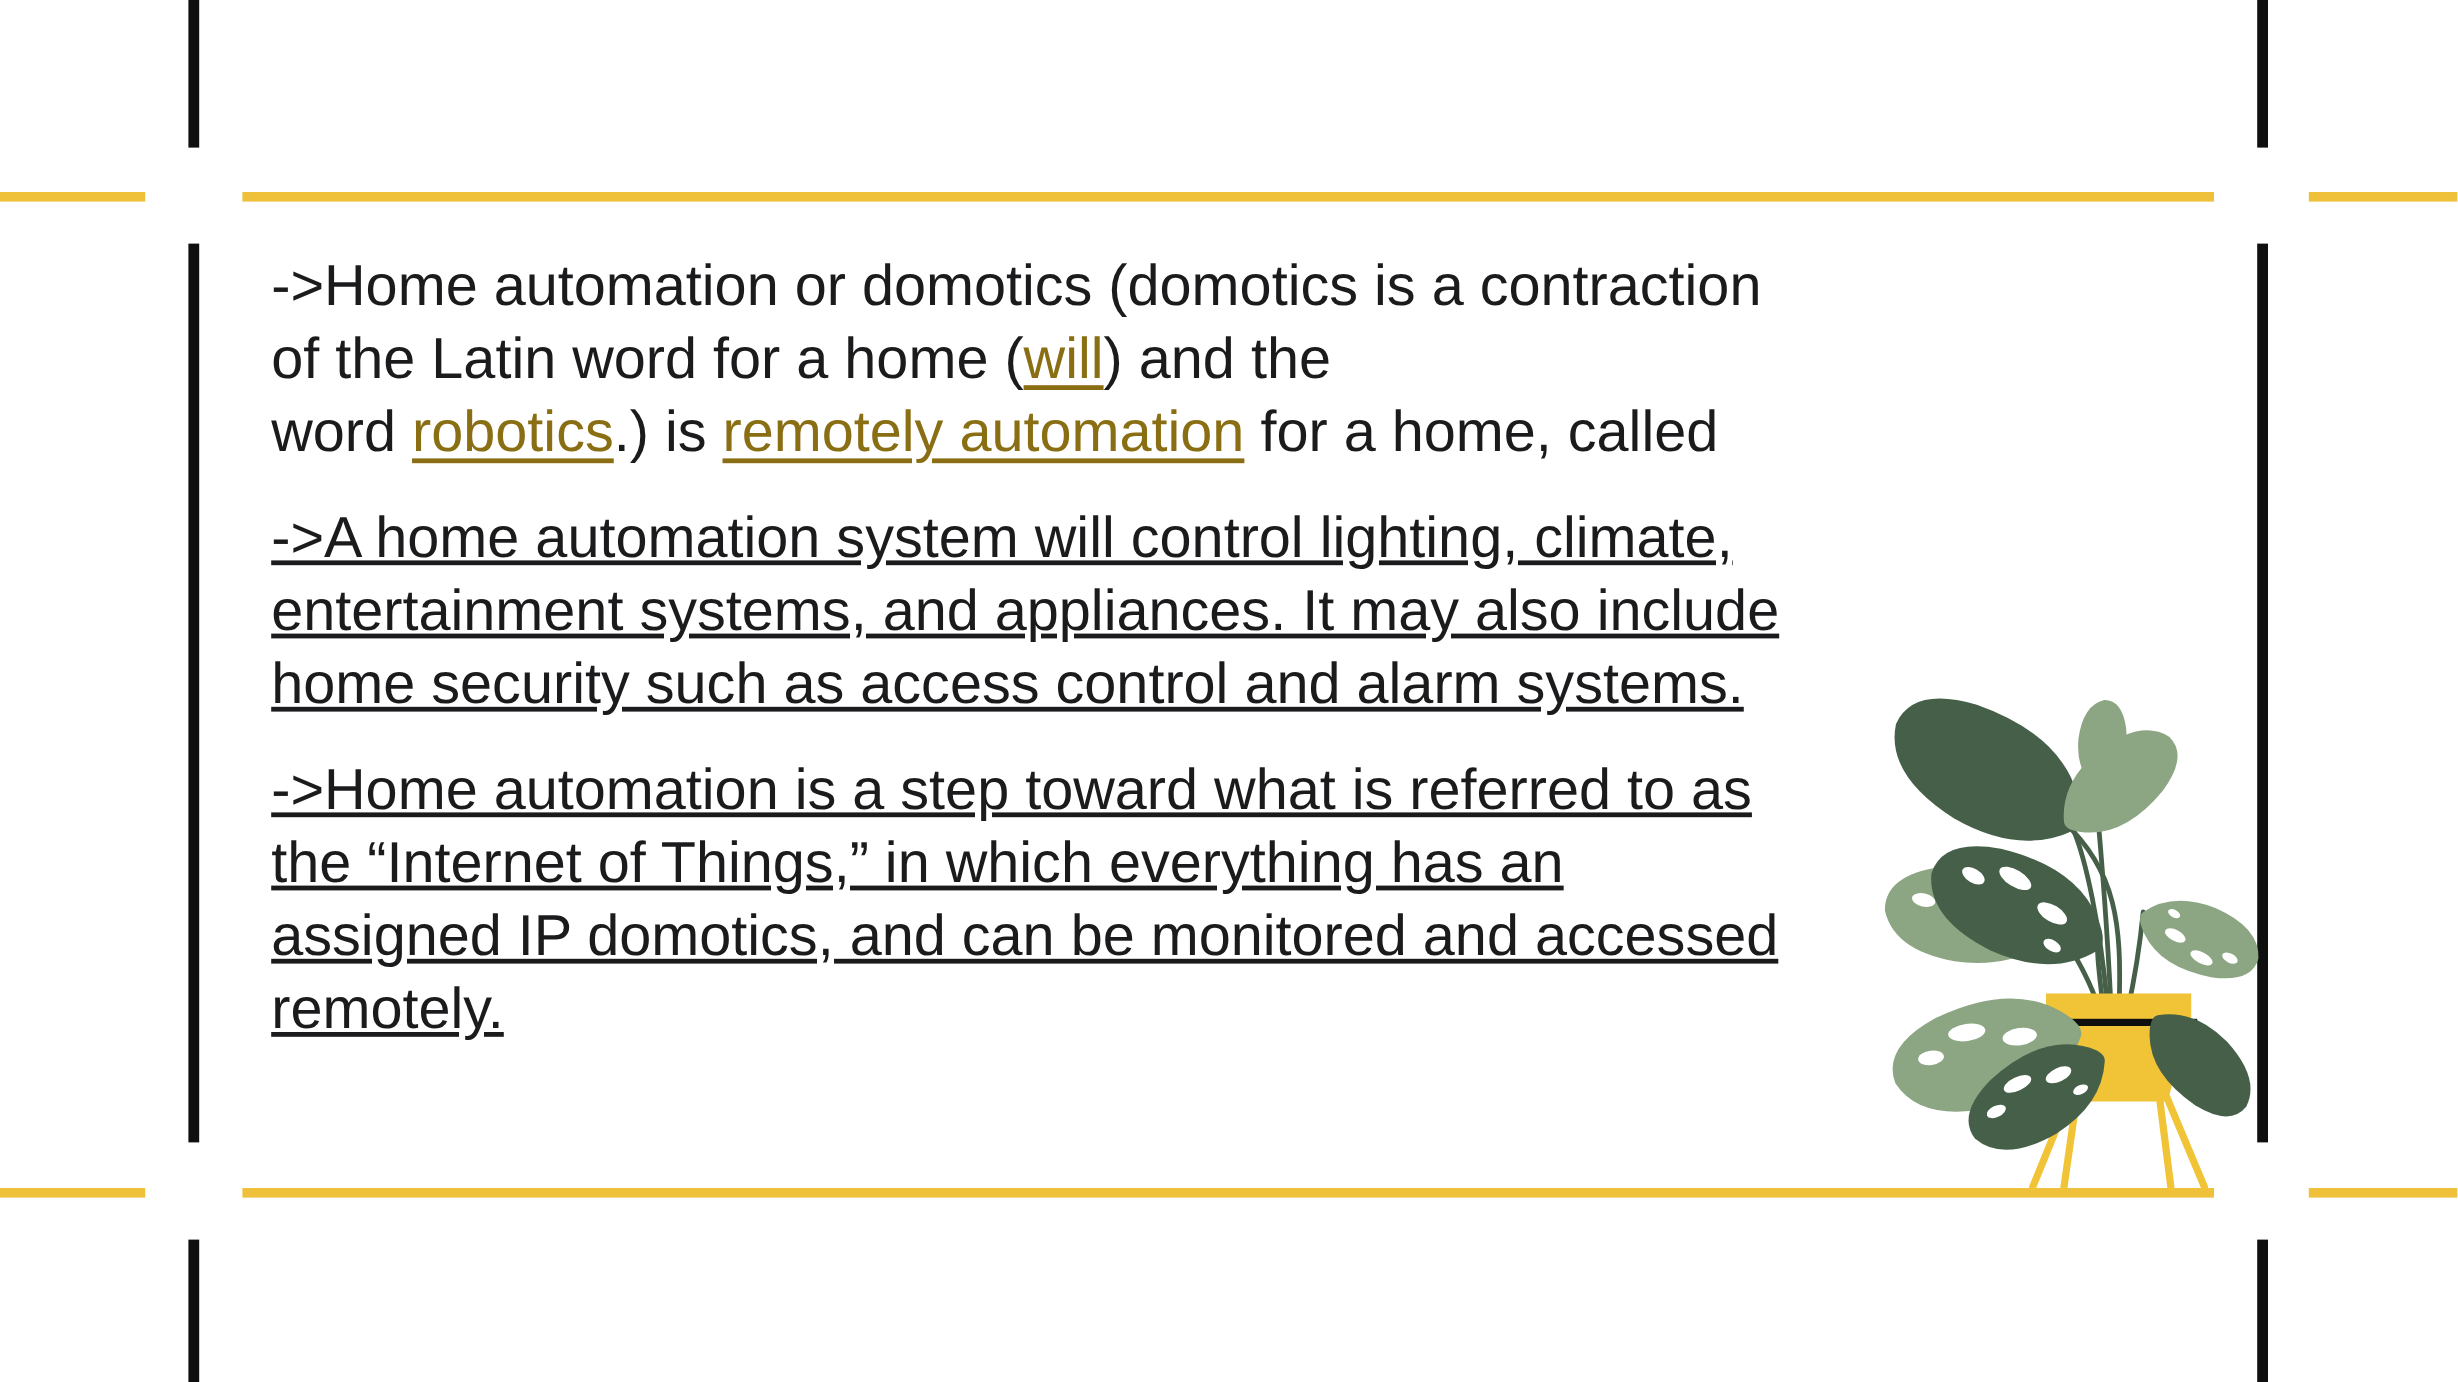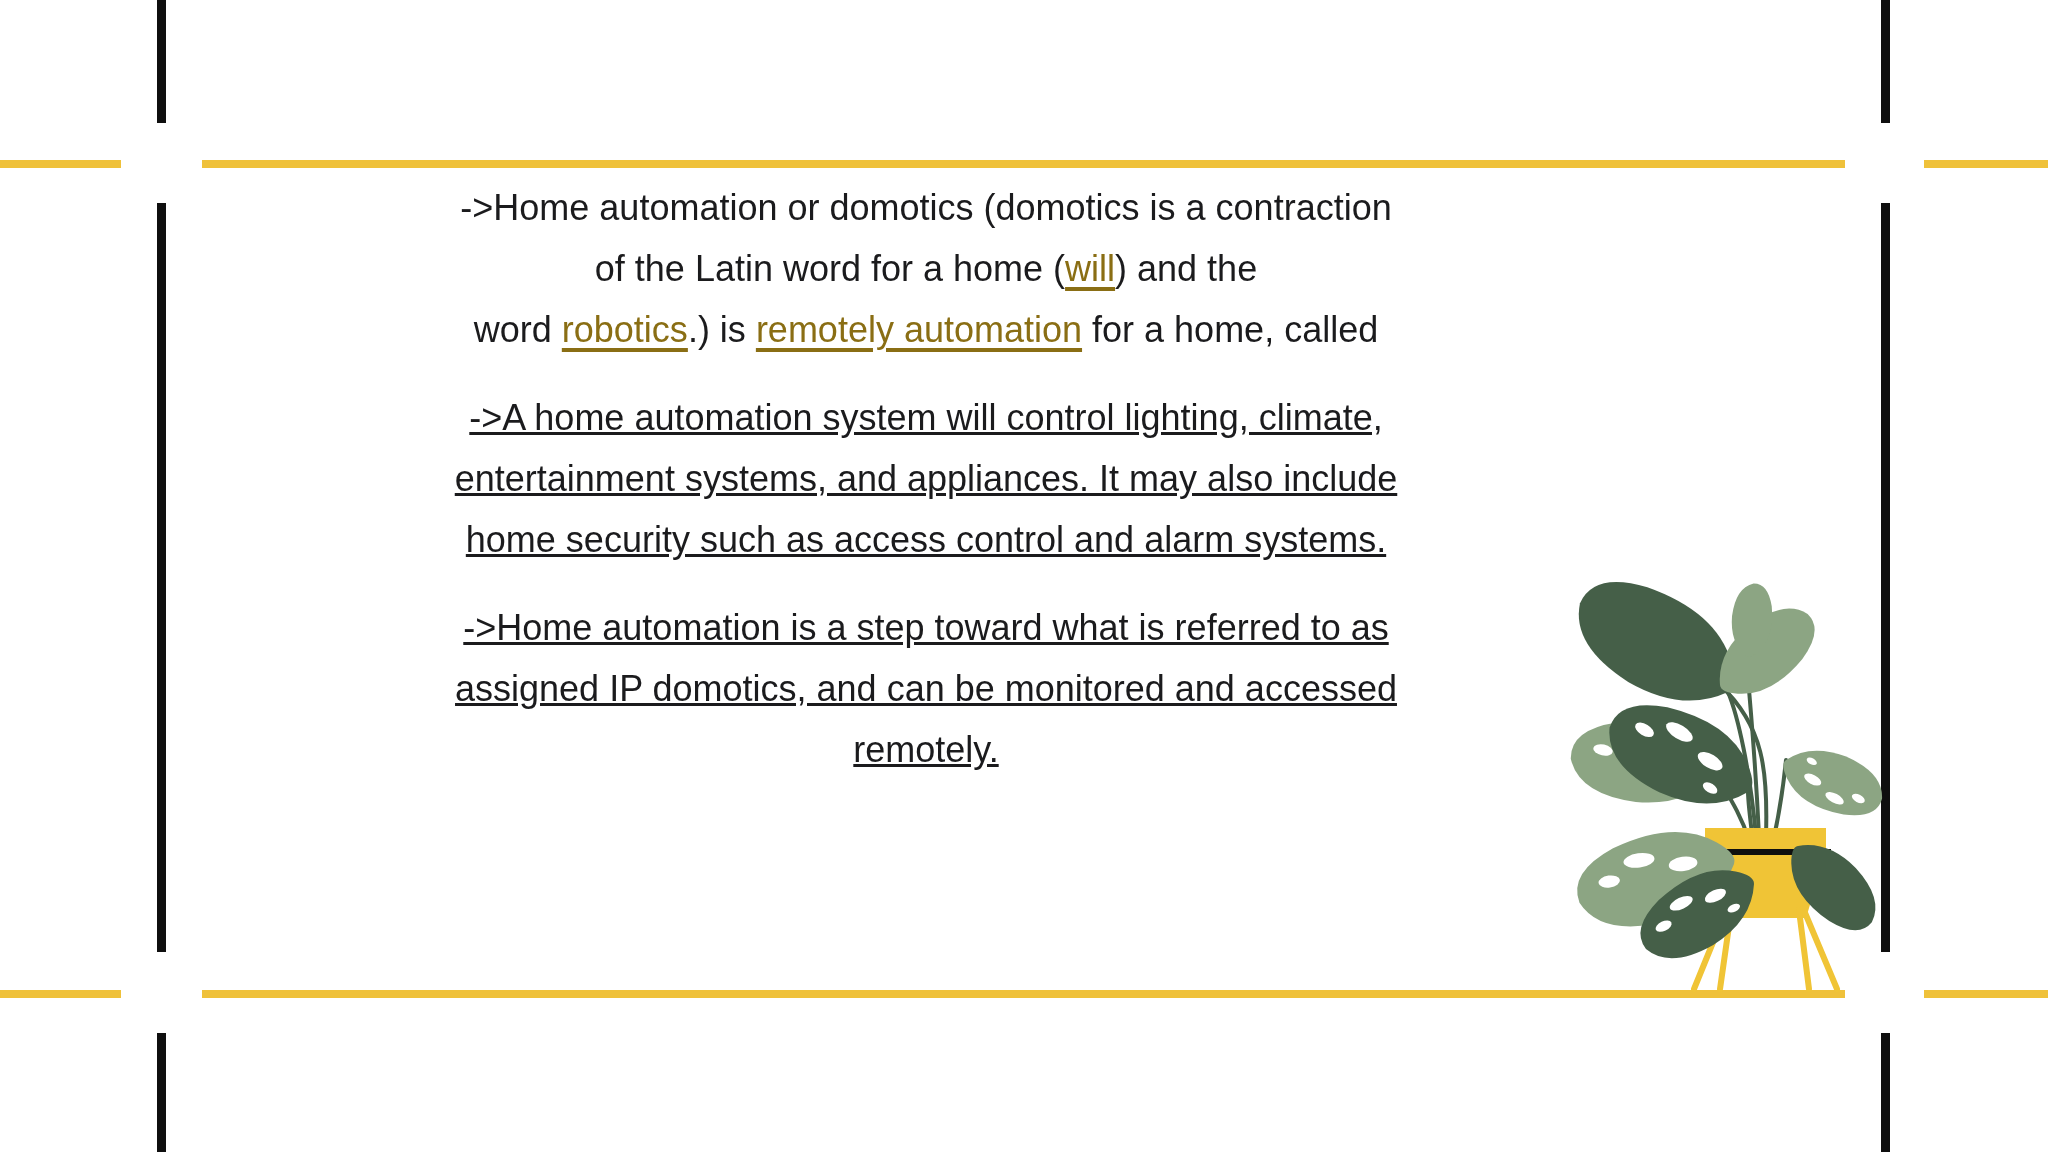--- a/index.html
+++ b/index.html
@@ -5,22 +5,22 @@
   :root{
     --bg:#FFFFFF; --yellow:#EFC13A; --ink:#0F0F0F; --text:#1B1B1D;
     --link:#8A6E14; --leaf-dark:#455F48; --leaf-light:#8CA583; --pot:#F0C436;
   }
   *{margin:0;padding:0;box-sizing:border-box;}
   html,body{width:2048px;height:1152px;background:var(--bg);overflow:hidden;}
   .stage{position:relative;width:2048px;height:1152px;background:var(--bg);
          font-family:"Liberation Sans","DejaVu Sans",sans-serif;}
   .vbar{position:absolute;width:9px;background:var(--ink);}
   .hline{position:absolute;height:8px;background:var(--yellow);}
-  .text-block{position:absolute;left:226px;top:177px;width:1400px;
-              font-size:36px;line-height:61px;color:var(--text);text-align:center;}
+  .text-block{position:absolute;left:226px;top:208px;width:1400px;
+              font-size:48px;line-height:61px;color:var(--text);}
   .text-block p{margin:0;}
   .text-block p + p{margin-top:27px;text-decoration:underline;}
   .line{display:block;white-space:nowrap;}
   a.slide-link{color:var(--link);text-decoration:underline;
                text-decoration-thickness:3.5px;text-underline-offset:6px;
                text-decoration-color:var(--link);cursor:pointer;}
   .plant{position:absolute;left:1528px;top:556px;}
 </style>
 </head>
 <body>
@@ -49,20 +49,21 @@
         <span class="line">of the Latin word for a home (<a class="slide-link">will</a>) and the</span>
         <span class="line">word <a class="slide-link">robotics</a>.) is <a class="slide-link">remotely automation</a> for a home, called</span>
       </p>
       <p>
         <span class="line">-&gt;A home automation system will control lighting, climate,</span>
         <span class="line">entertainment systems, and appliances. It may also include</span>
         <span class="line">home security such as access control and alarm systems.</span>
       </p>
       <p>
         <span class="line">-&gt;Home automation is a step toward what is referred to as</span>
+        <span class="line">the “Internet of Things,” in which everything has an</span>
         <span class="line">assigned IP domotics, and can be monitored and accessed</span>
         <span class="line">remotely.</span>
       </p>
     </div>
 
   <svg class="plant" width="372" height="446" viewBox="1528 556 372 446">
     <defs>
       <path id="leafB" d="M0 0 Q18 -34 66 -40 Q118 -44 132 -14 Q138 12 98 27 Q44 44 12 20 Q-4 8 0 0 Z"></path>
       <g id="leafA">
         <path d="M0 0 Q18 -34 66 -40 Q118 -44 132 -14 Q138 12 98 27 Q44 44 12 20 Q-4 8 0 0 Z"></path>

